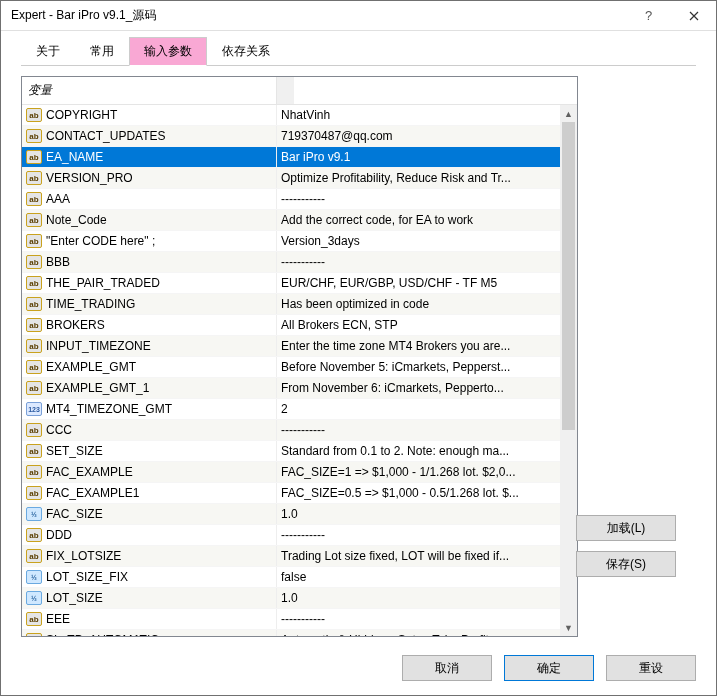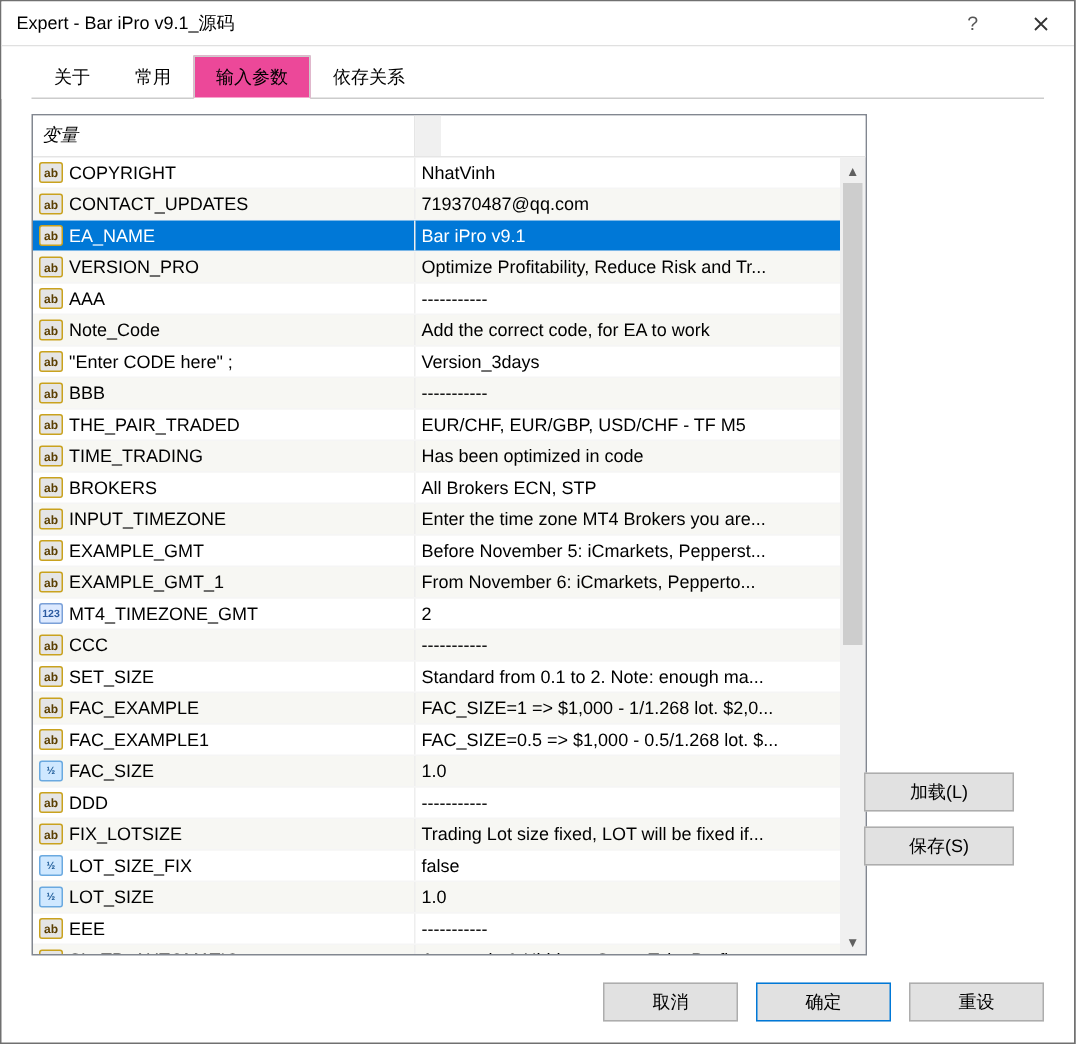--- a/index.html
+++ b/index.html
@@ -44,21 +44,21 @@
     padding: 5px 14px;
     font-size: 12px;
     color: #000;
     border: 1px solid transparent;
     cursor: pointer;
     text-align: center;
   }
   .tab.active {
     border: 1px solid #ccc;
     border-bottom: 1px solid #fff;
-    background: #ec4899;
+    background: #f9a8d4;
     position: relative;
     z-index: 2;
   }
   .tab-border {
     border-top: 1px solid #ccc;
     margin: -1px 20px 0 20px;
   }
   .body-area {
     flex: 1;
     padding: 10px 20px 8px 20px;

